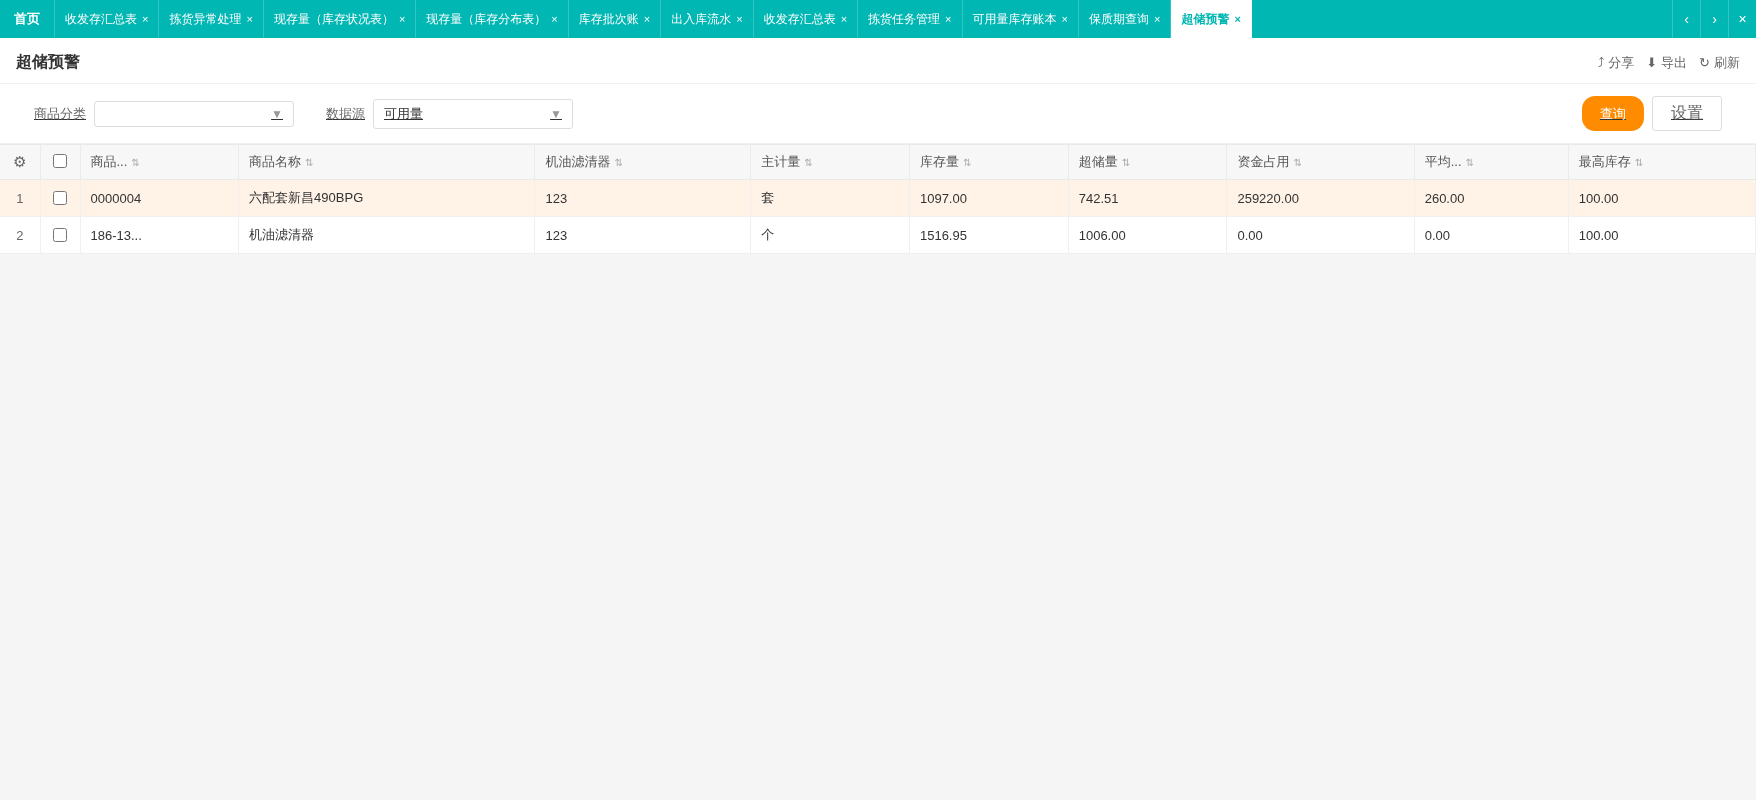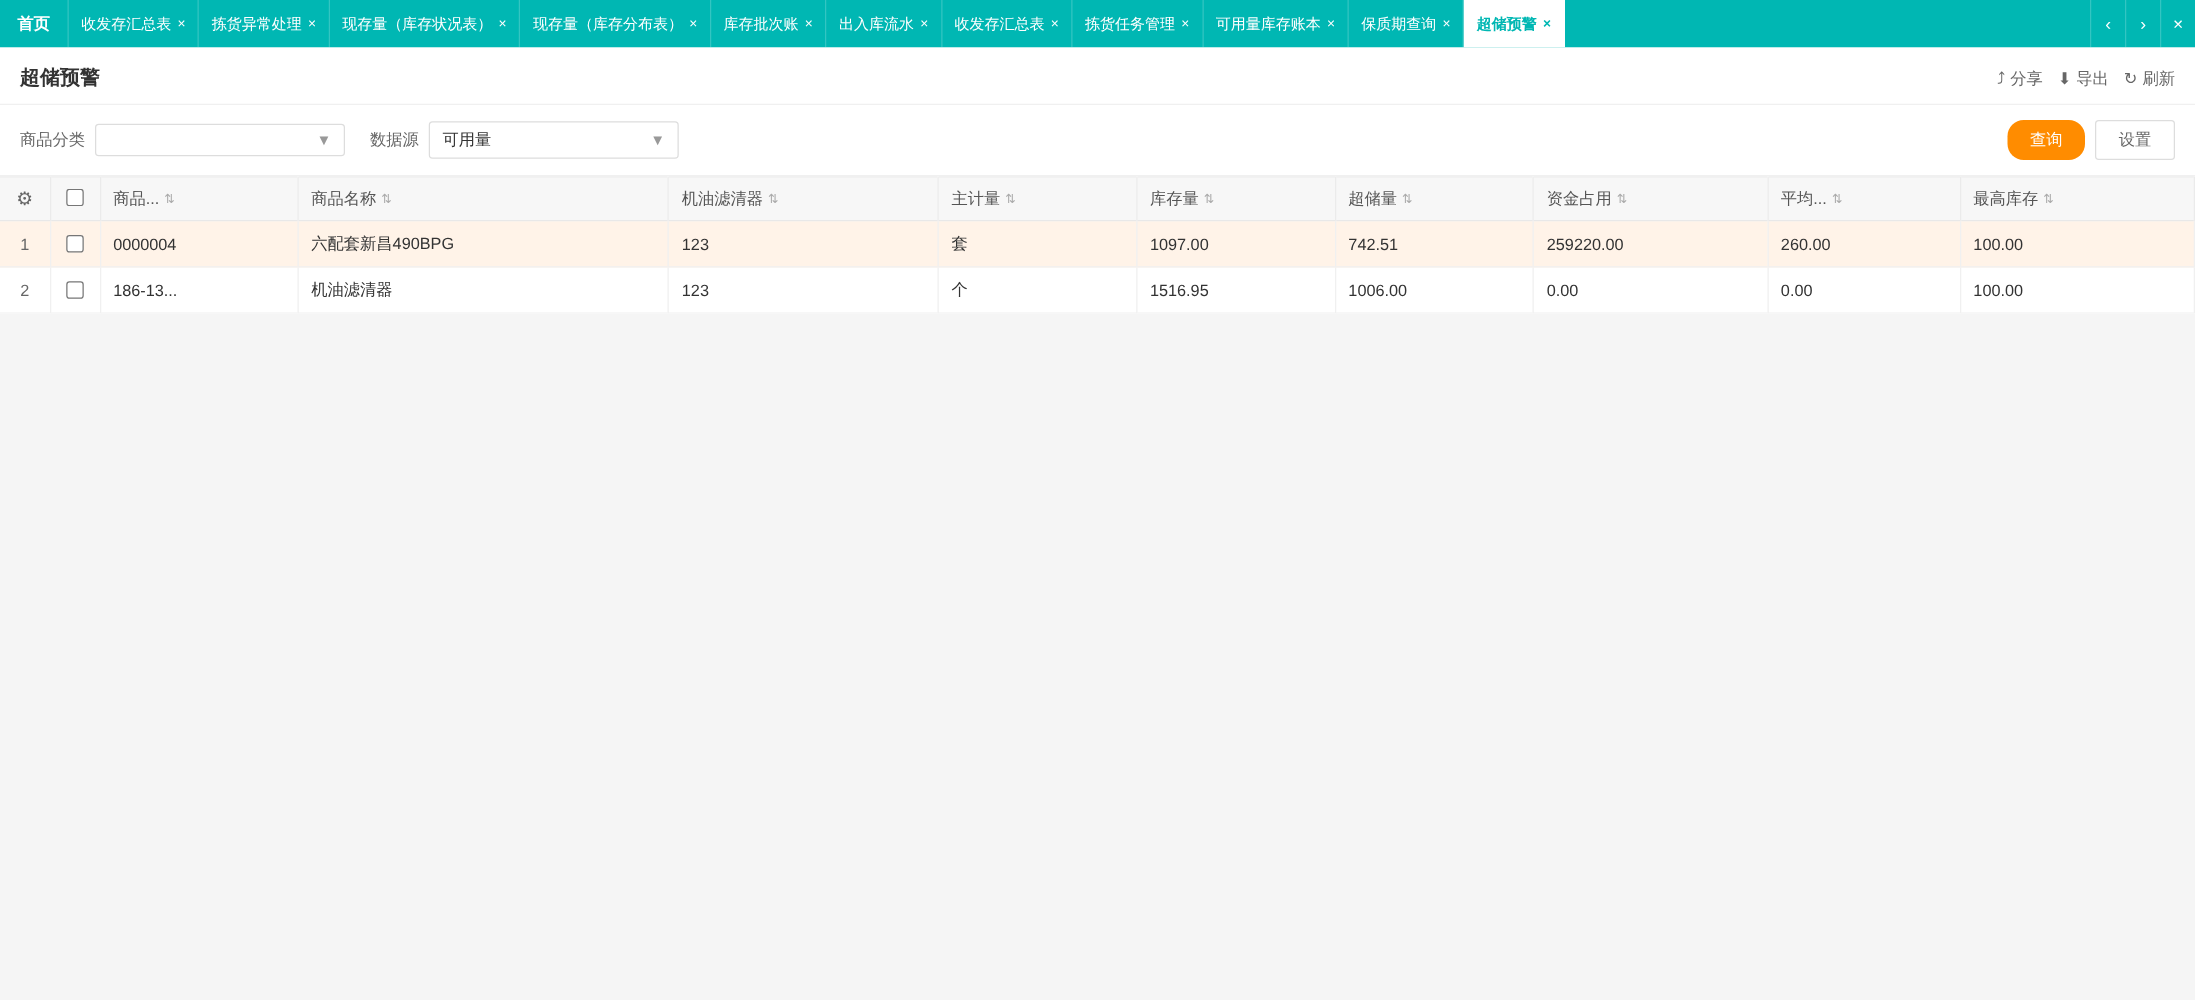--- a/index.html
+++ b/index.html
@@ -96,23 +96,24 @@
       gap: 4px;
       color: #666;
       cursor: pointer;
       font-size: 13px;
     }
 
     
     .filter-area {
       display: flex;
       align-items: center;
-      padding: 12px 16px;
-      gap: 20px;
+      padding: 12px 34px;
+      gap: 32px;
       border-bottom: 1px solid #f0f0f0;
+      text-decoration: underline;
     }
     .filter-item {
       display: flex;
       align-items: center;
       gap: 8px;
     }
     .filter-label {
       color: #666;
       font-size: 13px;
       white-space: nowrap;
@@ -145,21 +146,21 @@
       cursor: pointer;
       font-size: 13px;
     }
     .btn-settings {
       background: #fff;
       color: #666;
       border: 1px solid #ddd;
       border-radius: 3px;
       padding: 6px 18px;
       cursor: pointer;
-      font-size: 13px;
+      font-size: 16px;
     }
 
     
     .table-container {
       padding: 0 0;
       overflow-x: auto;
     }
     table {
       width: 100%;
       border-collapse: collapse;

